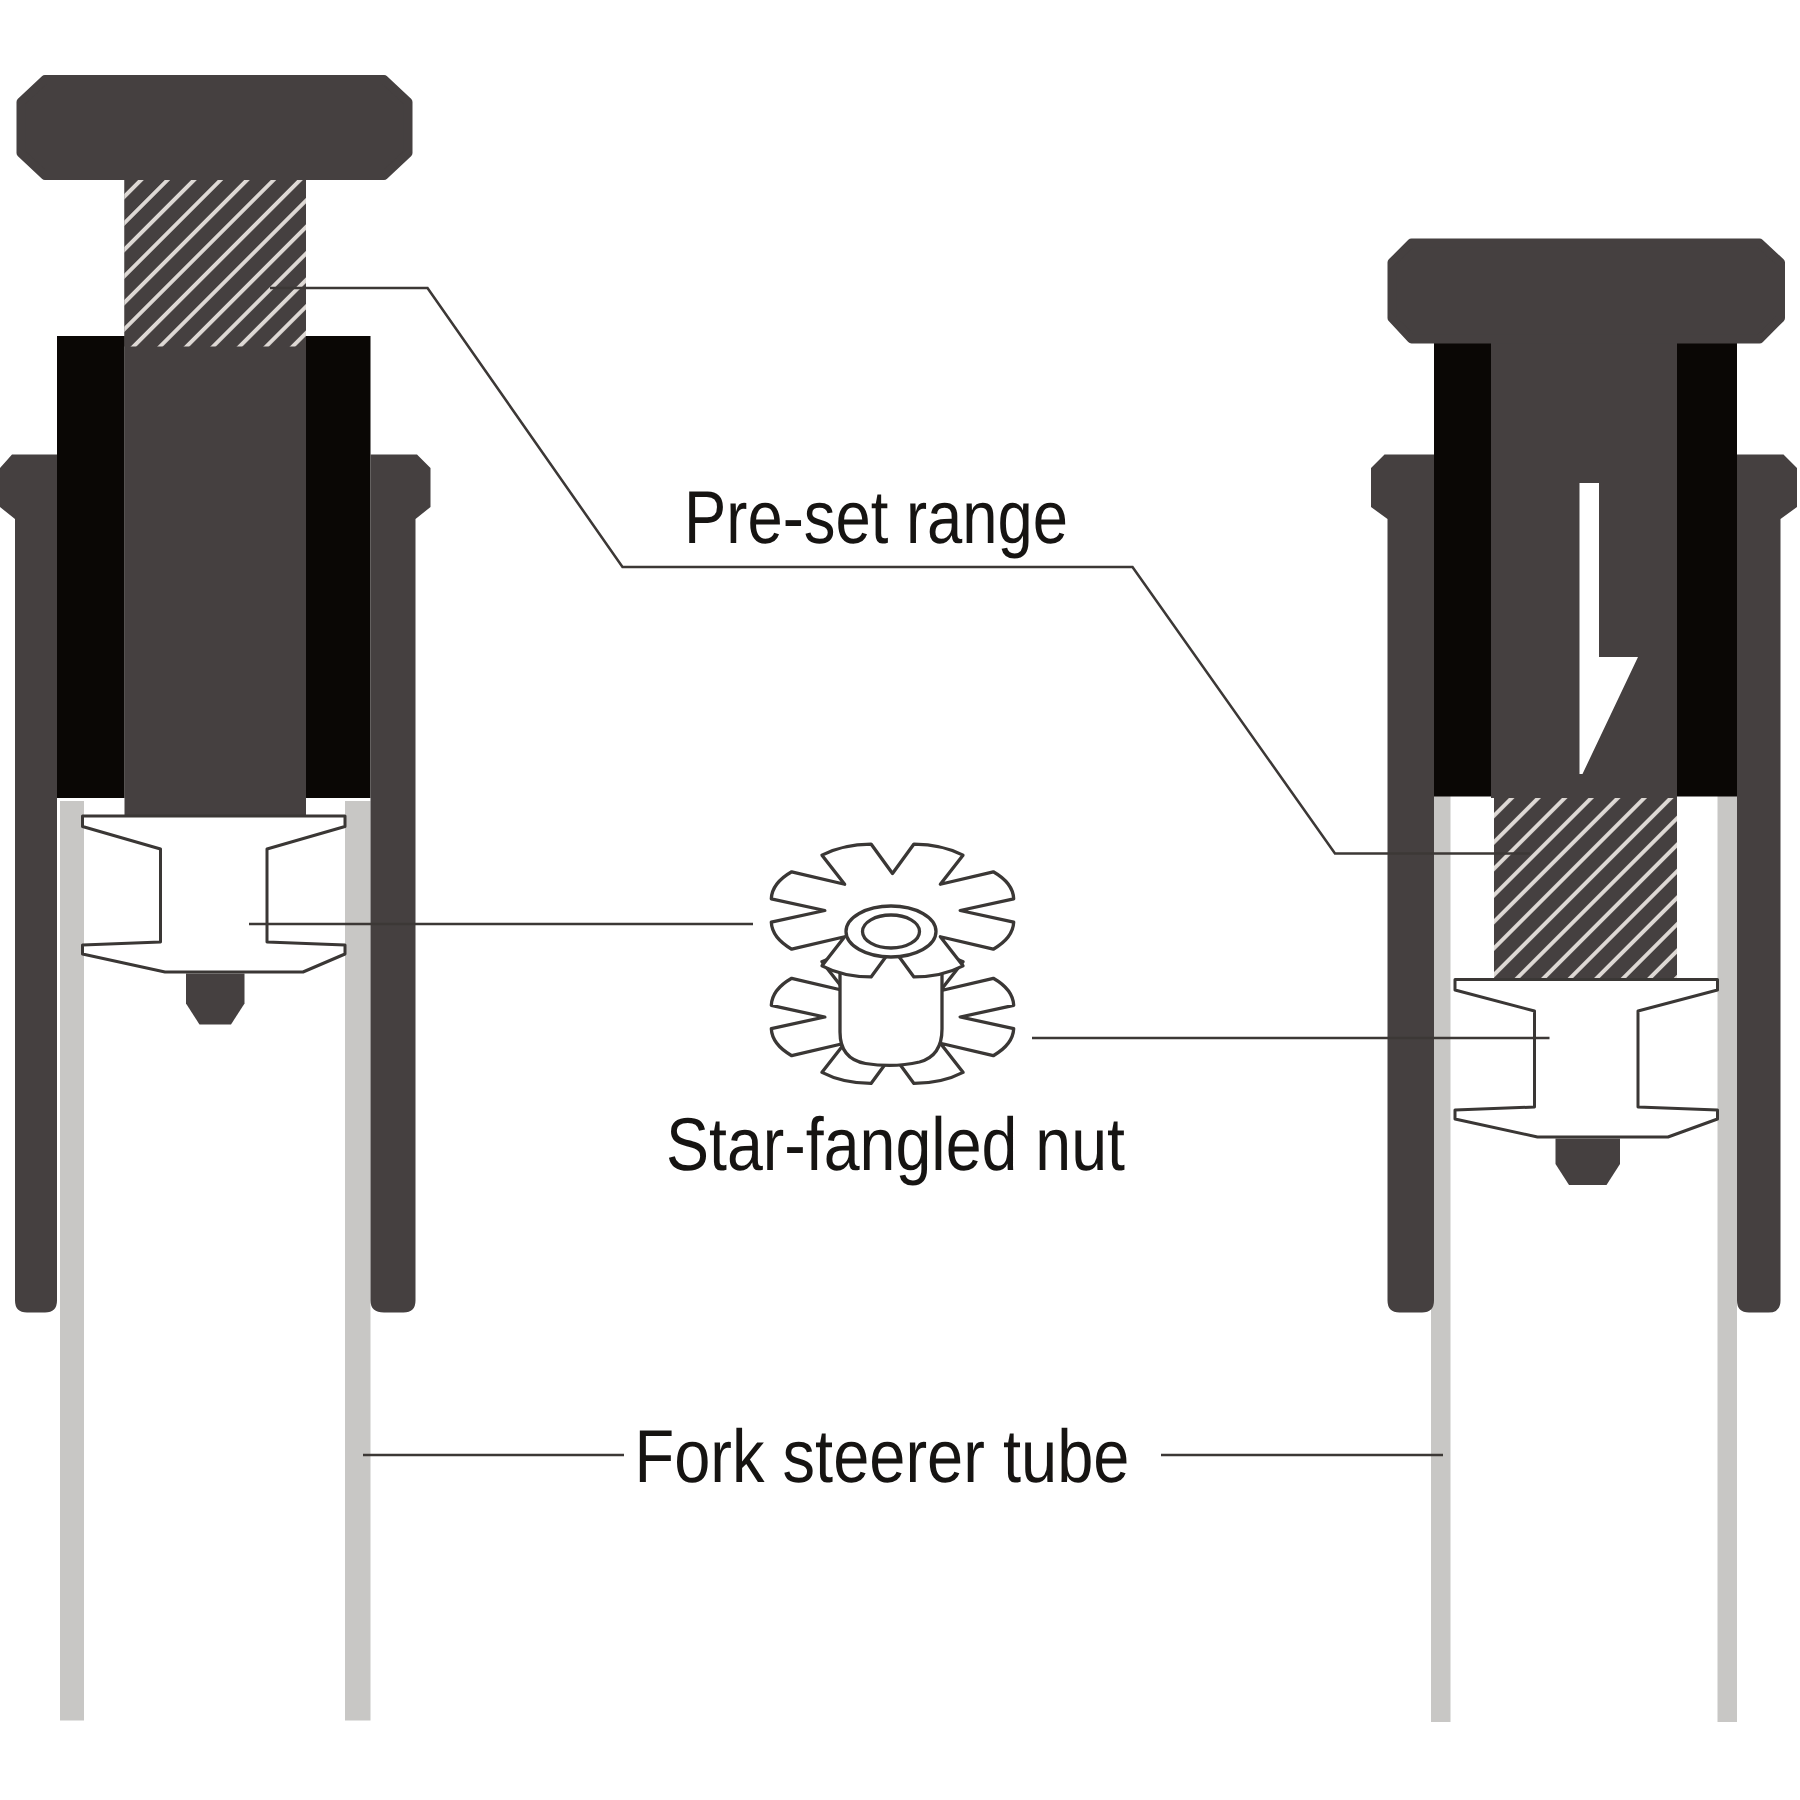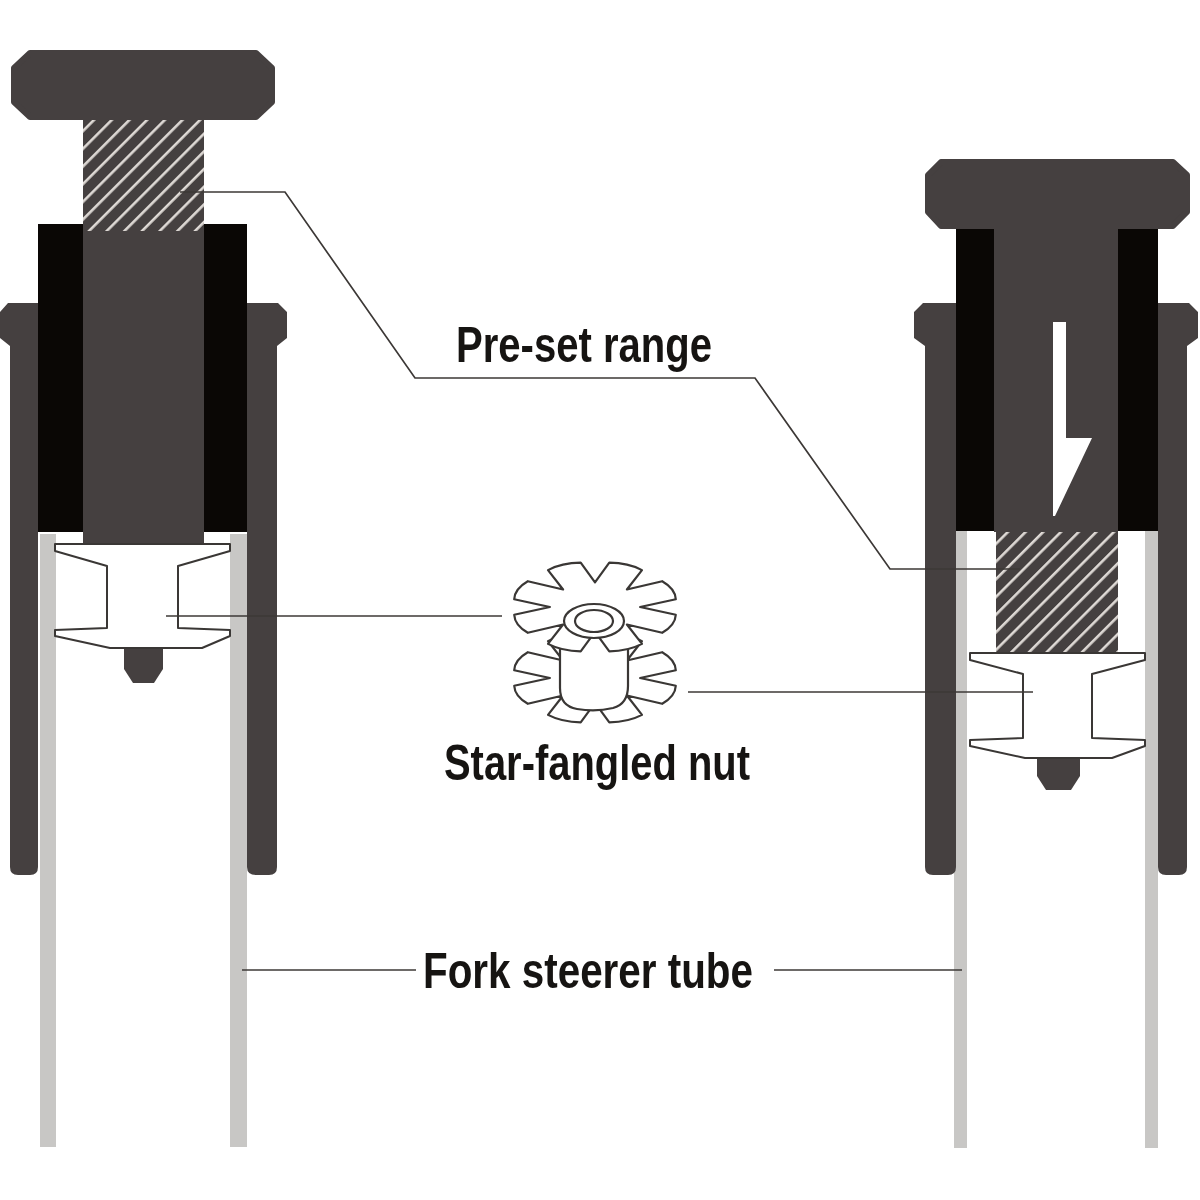--- a/index.html
+++ b/index.html
@@ -2,21 +2,20 @@
 <html><head>
 <meta charset="utf-8">
 <style>
   html,body{margin:0;padding:0;background:#ffffff;}
   #stage{
     position:relative;
     width:1200px;height:1200px;
     background:#ffffff;
     overflow:hidden;
     font-family:"Liberation Sans", sans-serif;
-    font-weight:bold;
   }
   svg{display:block}
   .dark{fill:#454040;}
   .dark-stroked{fill:#454040;stroke:#454040;stroke-width:6;stroke-linejoin:round;}
   .blk{fill:#0a0705;}
   .tube{fill:#c8c7c5;}
   .outline-white{fill:#ffffff;stroke:#3a3735;stroke-width:2;stroke-linejoin:round;}
   .illus{fill:#ffffff;stroke:#3a3735;stroke-width:2.2;stroke-linejoin:round;}
   .leader{fill:none;stroke:#3c3836;stroke-width:1.7;}
   .lbl{

